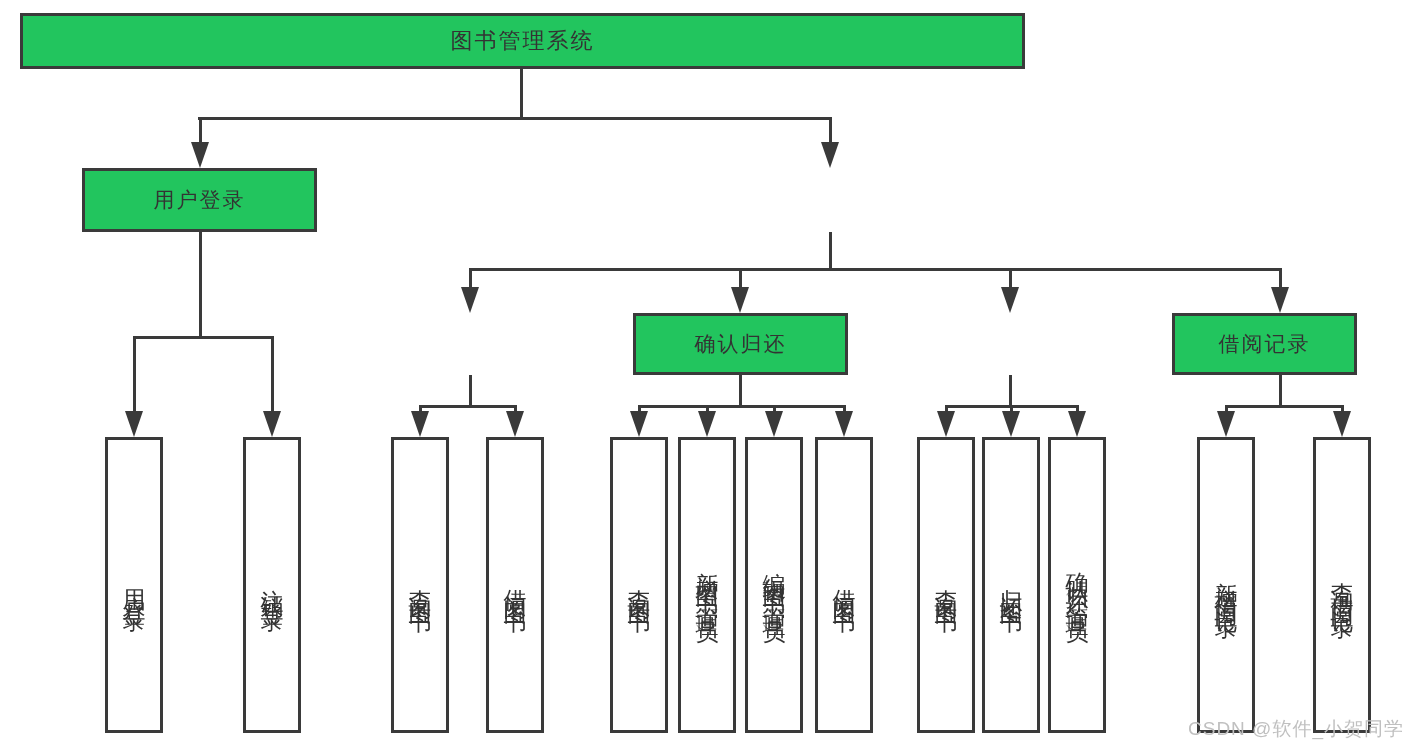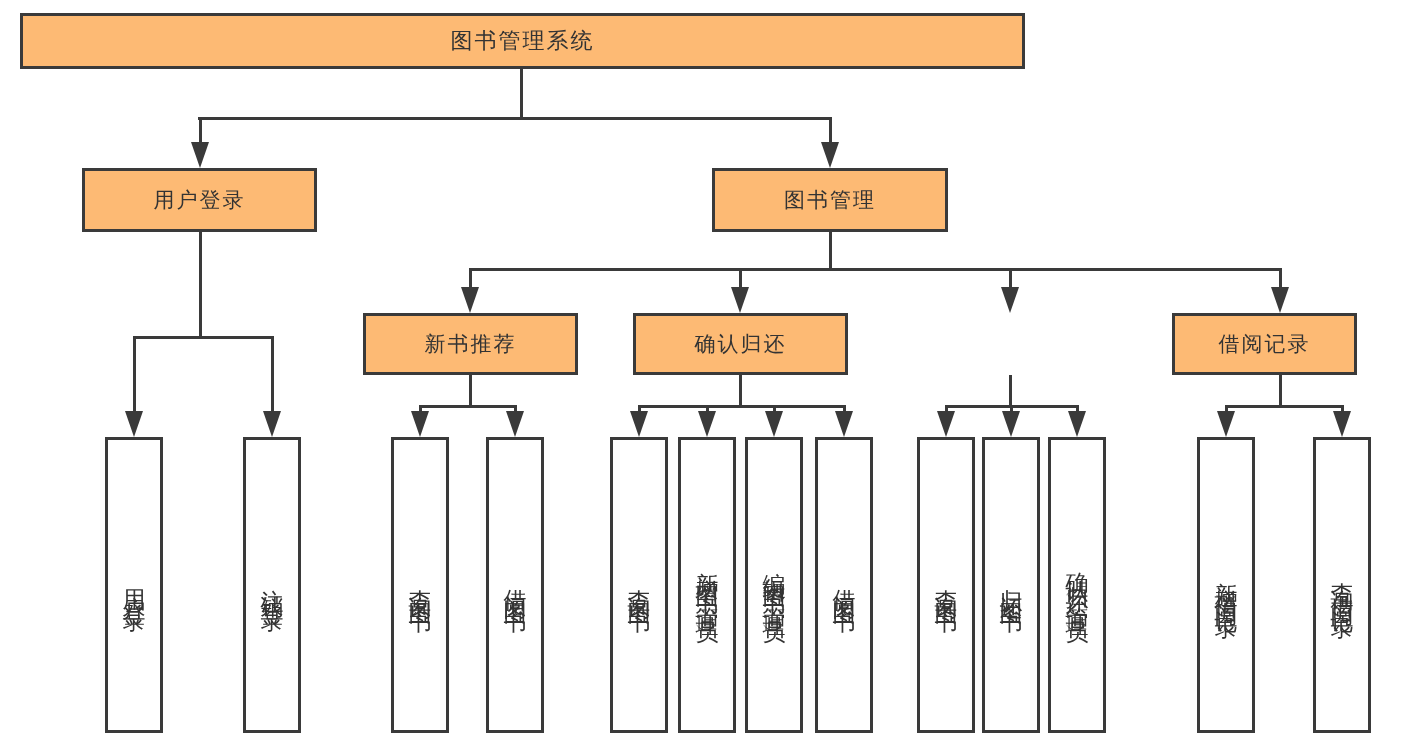--- a/index.html
+++ b/index.html
@@ -12,21 +12,21 @@
     position:relative;
     width:1405px;height:747px;
     background:#ffffff;
     font-family:"Liberation Sans", sans-serif;
     overflow:hidden;
   }
   .hbox{
     position:absolute;
     box-sizing:border-box;
     border:3px solid var(--line,#3a3a3a);
-    background:#fdba74;
+    background:#22c55e;
     display:flex;align-items:center;justify-content:center;
     color:var(--text,#333);
     font-size:21px;
     letter-spacing:2px;
     white-space:nowrap;
   }
   .vbox{
     position:absolute;
     box-sizing:border-box;
     top:437px;height:296px;width:58px;
@@ -67,41 +67,39 @@
   <div class="hbox" style="left:20px;top:13px;width:1005px;height:56px;font-size:22px;">图书管理系统</div>
 
   <div class="vline" style="left:520px;top:69px;height:51px;"></div>
   <div class="hline" style="left:198px;top:117px;width:634px;"></div>
   <div class="vline" style="left:199px;top:117px;height:27px;"></div>
   <div class="arrow" style="left:191px;top:142px;"></div>
   <div class="vline" style="left:829px;top:117px;height:27px;"></div>
   <div class="arrow" style="left:821px;top:142px;"></div>
 
   <div class="hbox" style="left:82px;top:168px;width:235px;height:64px;">用户登录</div>
-  <div class="hbox" style="left:712px;top:168px;width:236px;height:64px;">图书管理</div>
 
   <div class="vline" style="left:199px;top:232px;height:107px;"></div>
   <div class="hline" style="left:133px;top:336px;width:141px;"></div>
   <div class="vline" style="left:133px;top:336px;height:77px;"></div>
   <div class="arrow" style="left:125px;top:411px;"></div>
   <div class="vline" style="left:271px;top:336px;height:77px;"></div>
   <div class="arrow" style="left:263px;top:411px;"></div>
 
   <div class="vline" style="left:829px;top:232px;height:39px;"></div>
   <div class="hline" style="left:469px;top:268px;width:813px;"></div>
   <div class="vline" style="left:469px;top:268px;height:21px;"></div>
   <div class="arrow" style="left:461px;top:287px;"></div>
   <div class="vline" style="left:739px;top:268px;height:21px;"></div>
   <div class="arrow" style="left:731px;top:287px;"></div>
   <div class="vline" style="left:1009px;top:268px;height:21px;"></div>
   <div class="arrow" style="left:1001px;top:287px;"></div>
   <div class="vline" style="left:1279px;top:268px;height:21px;"></div>
   <div class="arrow" style="left:1271px;top:287px;"></div>
 
-  <div class="hbox" style="left:363px;top:313px;width:215px;height:62px;">新书推荐</div>
   <div class="hbox" style="left:633px;top:313px;width:215px;height:62px;">确认归还</div>
   <div class="hbox" style="left:1172px;top:313px;width:185px;height:62px;">借阅记录</div>
 
   <div class="vline" style="left:469px;top:375px;height:33px;"></div>
   <div class="hline" style="left:419px;top:405px;width:98px;"></div>
   <div class="vline" style="left:419px;top:405px;height:9px;"></div>
   <div class="arrow" style="left:411px;top:411px;"></div>
   <div class="vline" style="left:514px;top:405px;height:9px;"></div>
   <div class="arrow" style="left:506px;top:411px;"></div>
 
@@ -143,14 +141,15 @@
   <div class="vbox" style="left:745px;">编辑图书（管理员）</div>
   <div class="vbox" style="left:815px;">借阅图书</div>
 
   <div class="vbox" style="left:917px;">查询图书</div>
   <div class="vbox" style="left:982px;">归还图书</div>
   <div class="vbox" style="left:1048px;">确认归还（管理员）</div>
 
   <div class="vbox" style="left:1197px;">新增借阅记录</div>
   <div class="vbox" style="left:1313px;">查询借阅记录</div>
 
+  <div class="watermark">CSDN @软件_小贺同学</div>
 
 </div>
 
 </body></html>

